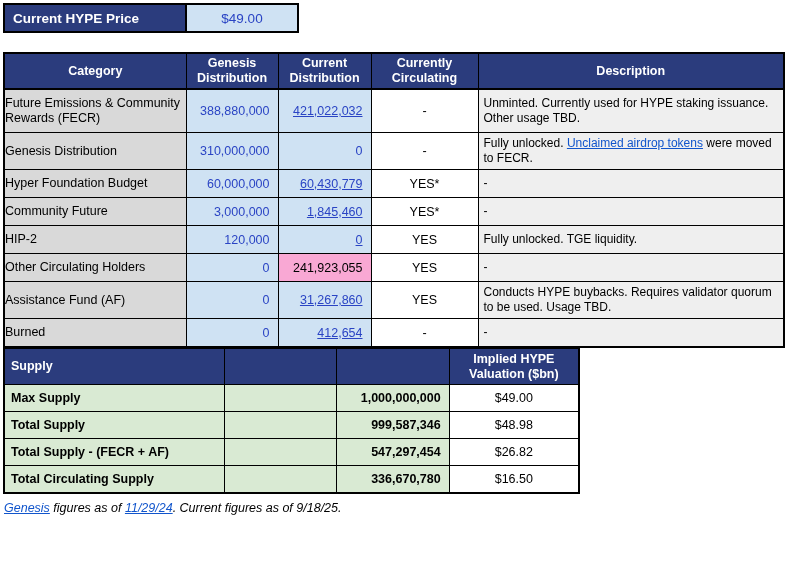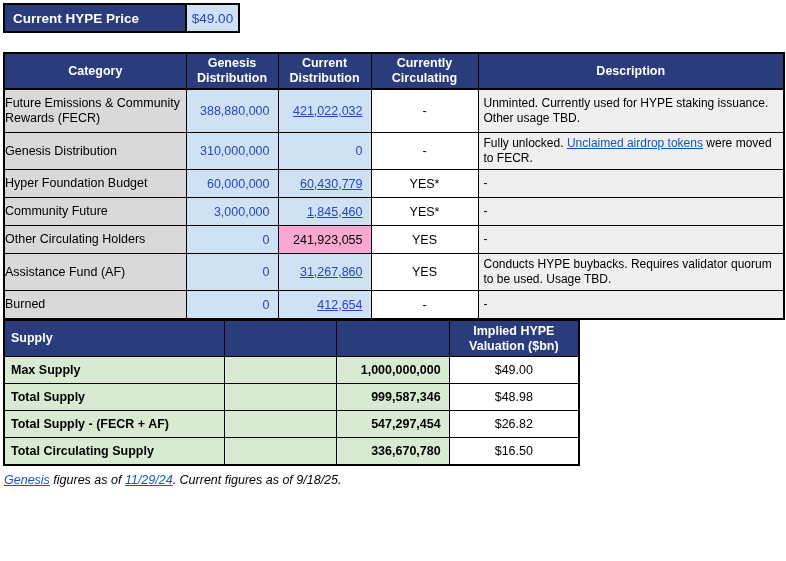--- a/index.html
+++ b/index.html
@@ -12,21 +12,21 @@
     --link-blue:#1155cc;
   }
   *{box-sizing:border-box;}
   html,body{margin:0;padding:0;}
   body{
     width:786px;height:561px;background:#fff;
     font-family:"Liberation Sans",sans-serif;color:#000;
   }
   
   .price-box{
-    display:flex;margin:3px 0 0 3px;width:237px;height:30px;
+    display:flex;margin:3px 0 0 3px;width:296px;height:30px;
     border:2px solid #000;
   }
   .price-label{
     width:180px;background:var(--header-blue);color:#fff;
     font-weight:bold;font-size:13.5px;display:flex;align-items:center;
     padding-left:8px;
   }
   .price-value{
     flex:1;background:var(--light-blue);color:var(--number-blue);
     font-size:13.5px;display:flex;align-items:center;justify-content:center;
@@ -117,20 +117,27 @@
         <td class="desc"><span>-</span></td>
       </tr>
       <tr>
         <td class="cat">Community Future</td>
         <td class="gen">3,000,000</td>
         <td class="cur"><a>1,845,460</a></td>
         <td class="circ">YES*</td>
         <td class="desc"><span>-</span></td>
       </tr>
       <tr>
+        <td class="cat">HIP-2</td>
+        <td class="gen">120,000</td>
+        <td class="cur"><a>0</a></td>
+        <td class="circ">YES</td>
+        <td class="desc"><span>Fully unlocked. TGE liquidity.</span></td>
+      </tr>
+      <tr>
         <td class="cat">Other Circulating Holders</td>
         <td class="gen">0</td>
         <td class="cur plain"><span class="num">241,923,055</span></td>
         <td class="circ">YES</td>
         <td class="desc"><span>-</span></td>
       </tr>
       <tr>
         <td class="cat">Assistance Fund (AF)</td>
         <td class="gen">0</td>
         <td class="cur"><a>31,267,860</a></td>

